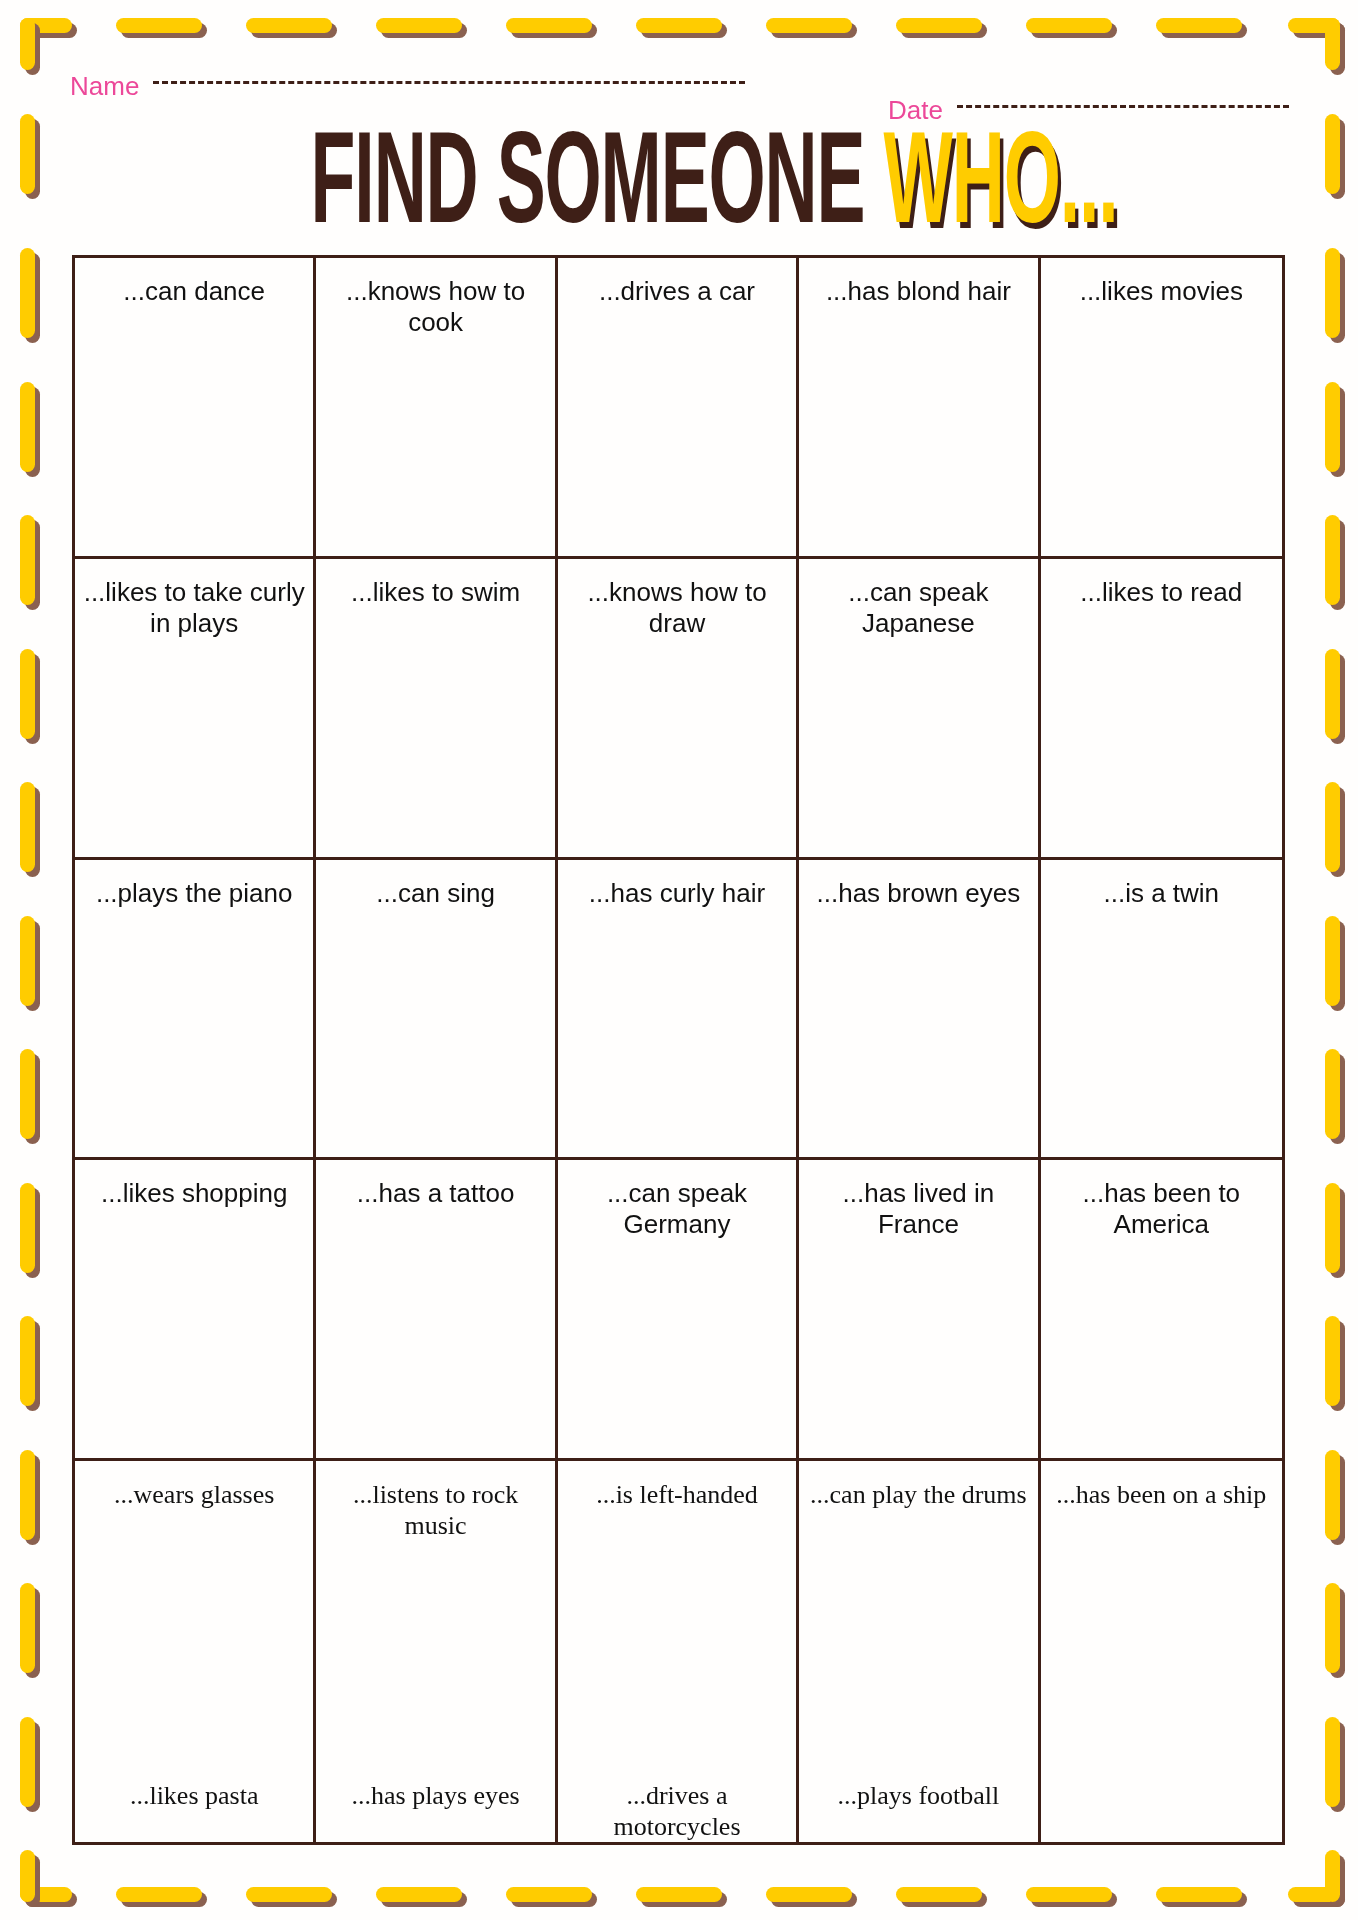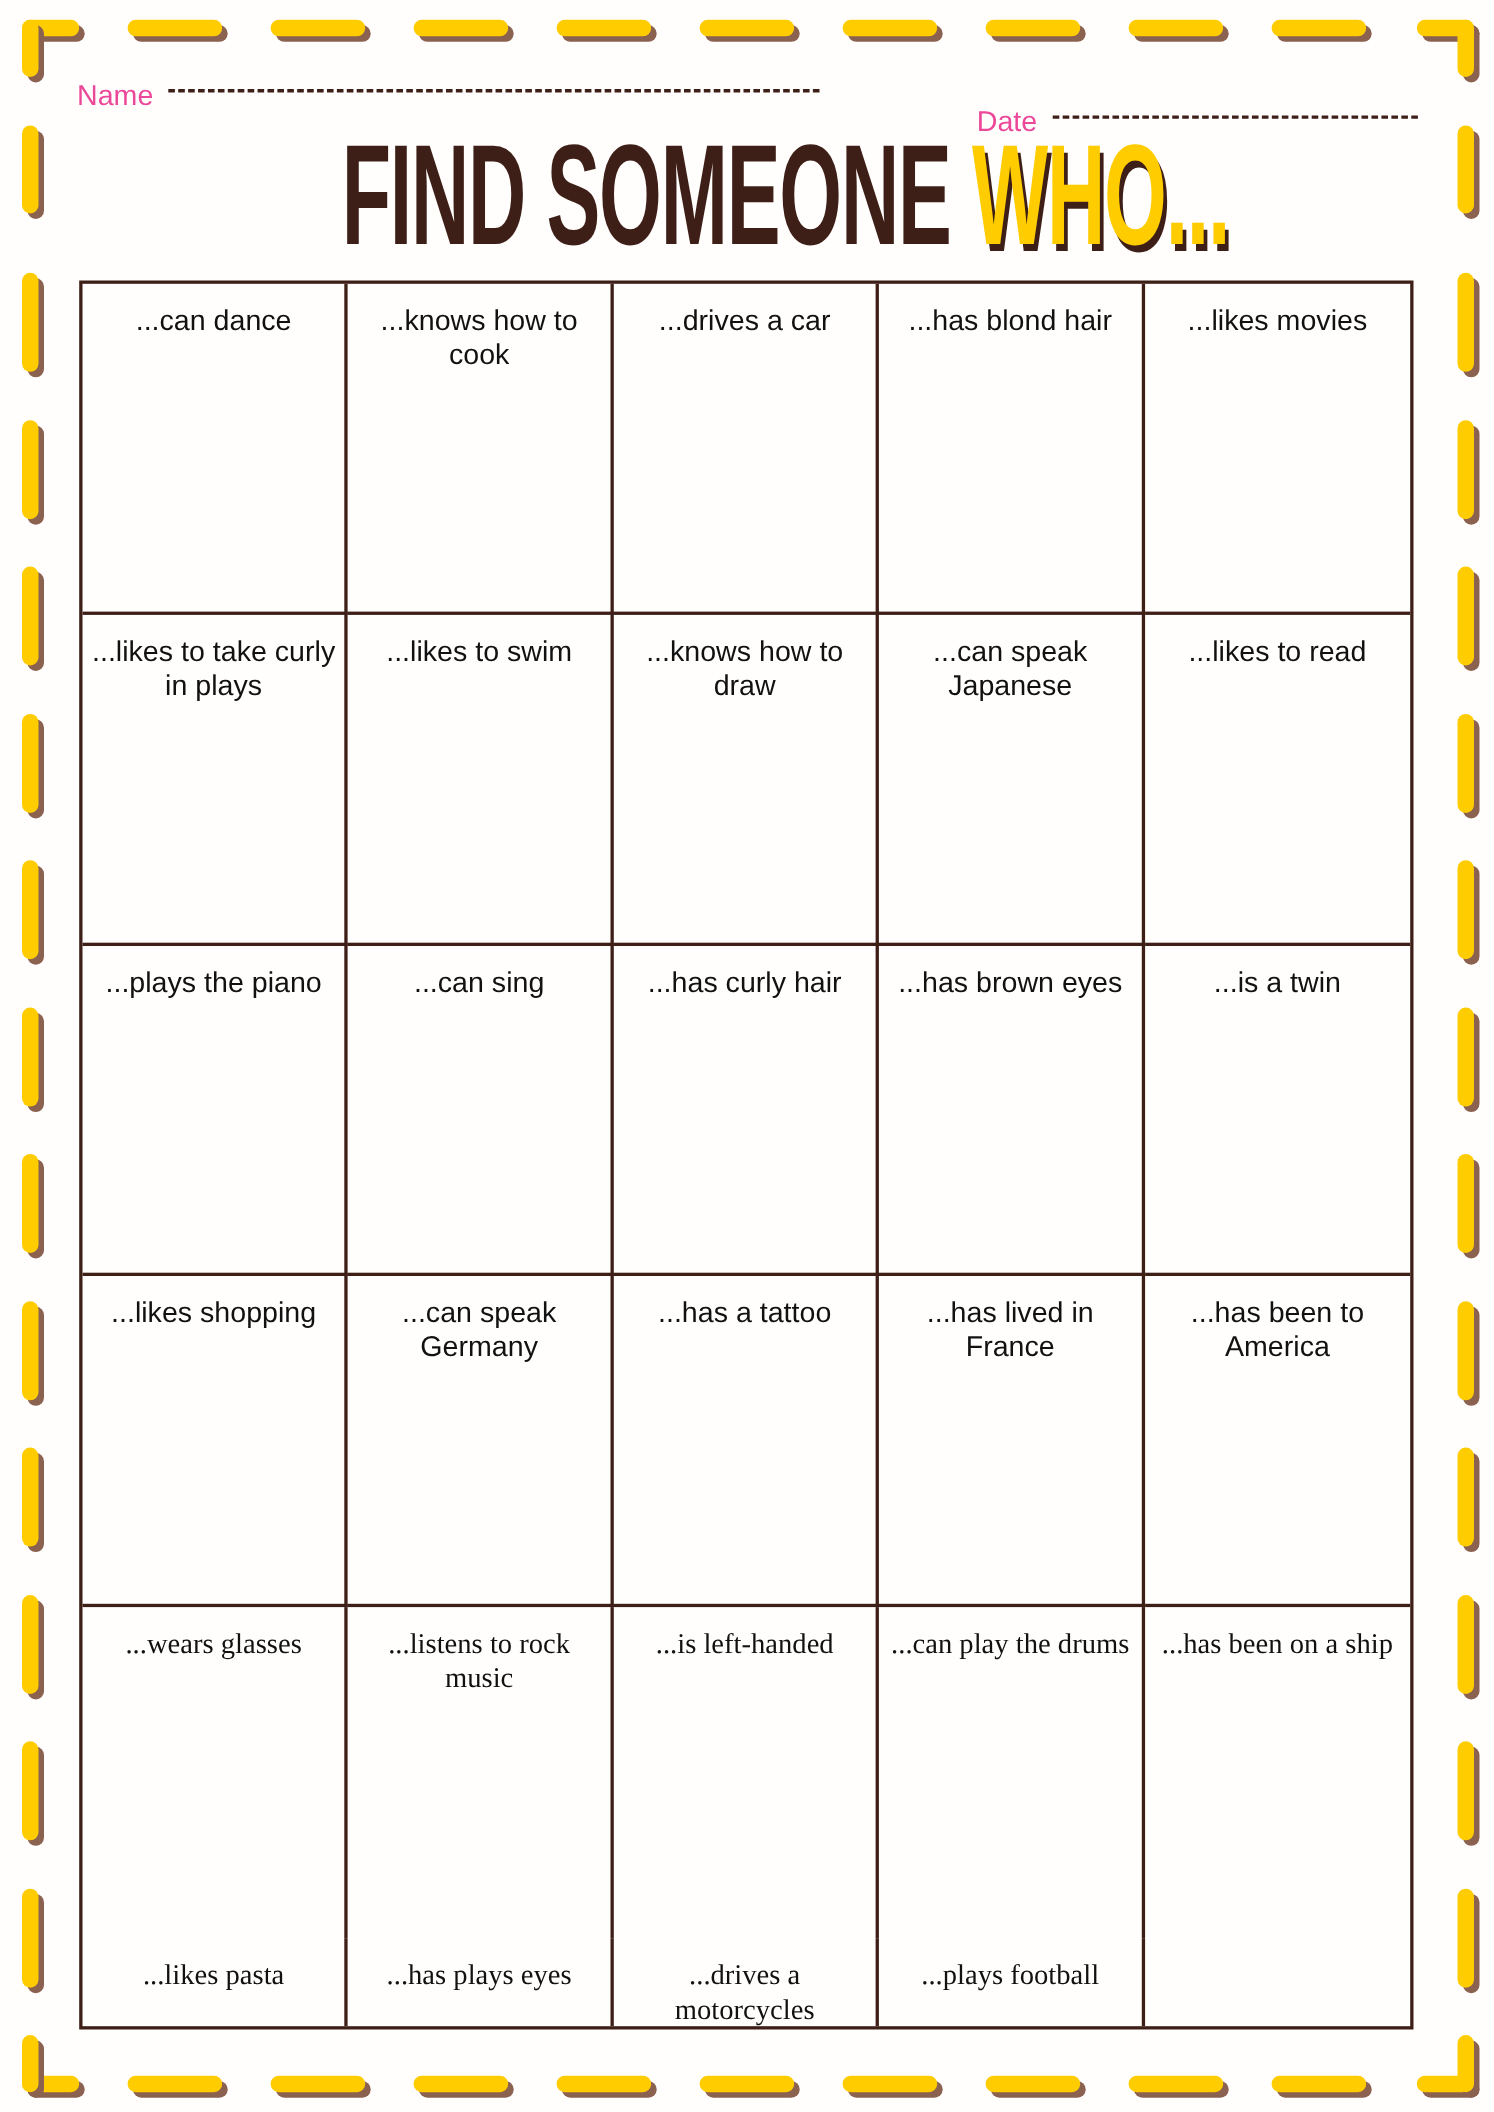--- a/index.html
+++ b/index.html
@@ -108,22 +108,22 @@
   <div class="cell">...can speak Japanese</div>
 
   <div class="cell">...likes to read</div>
   <div class="cell">...plays the piano</div>
   <div class="cell">...can sing</div>
   <div class="cell">...has curly hair</div>
   <div class="cell">...has brown eyes</div>
 
   <div class="cell">...is a twin</div>
   <div class="cell">...likes shopping</div>
+  <div class="cell">...has a tattoo</div>
   <div class="cell">...can speak Germany</div>
-  <div class="cell">...has a tattoo</div>
   <div class="cell">...has lived in France</div>
 
   <div class="cell">...has been to America</div>
   <div class="cell">...wears glasses</div>
   <div class="cell">...listens to rock music</div>
   <div class="cell">...is left-handed</div>
   <div class="cell">...can play the drums</div>
 
   <div class="cell">...has been on a ship</div>
   <div class="cell">...likes pasta</div>

